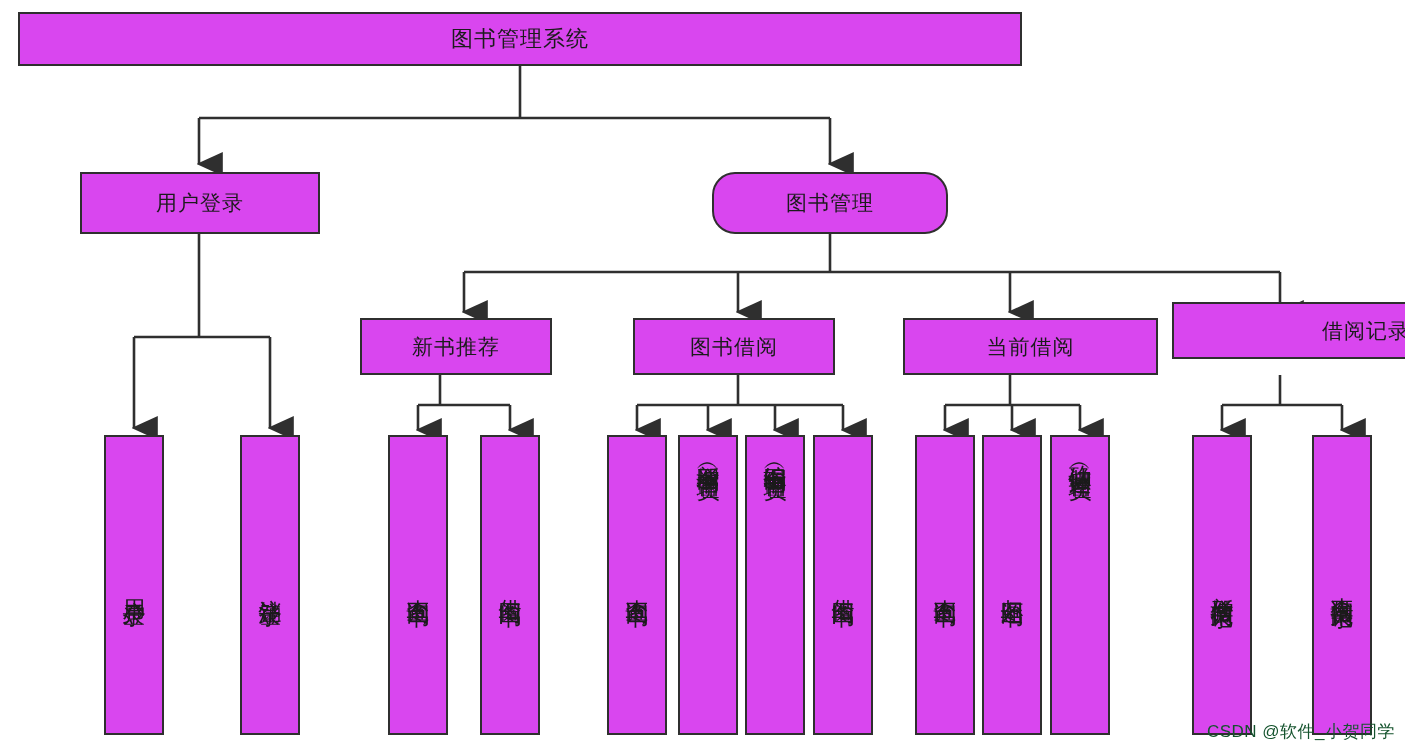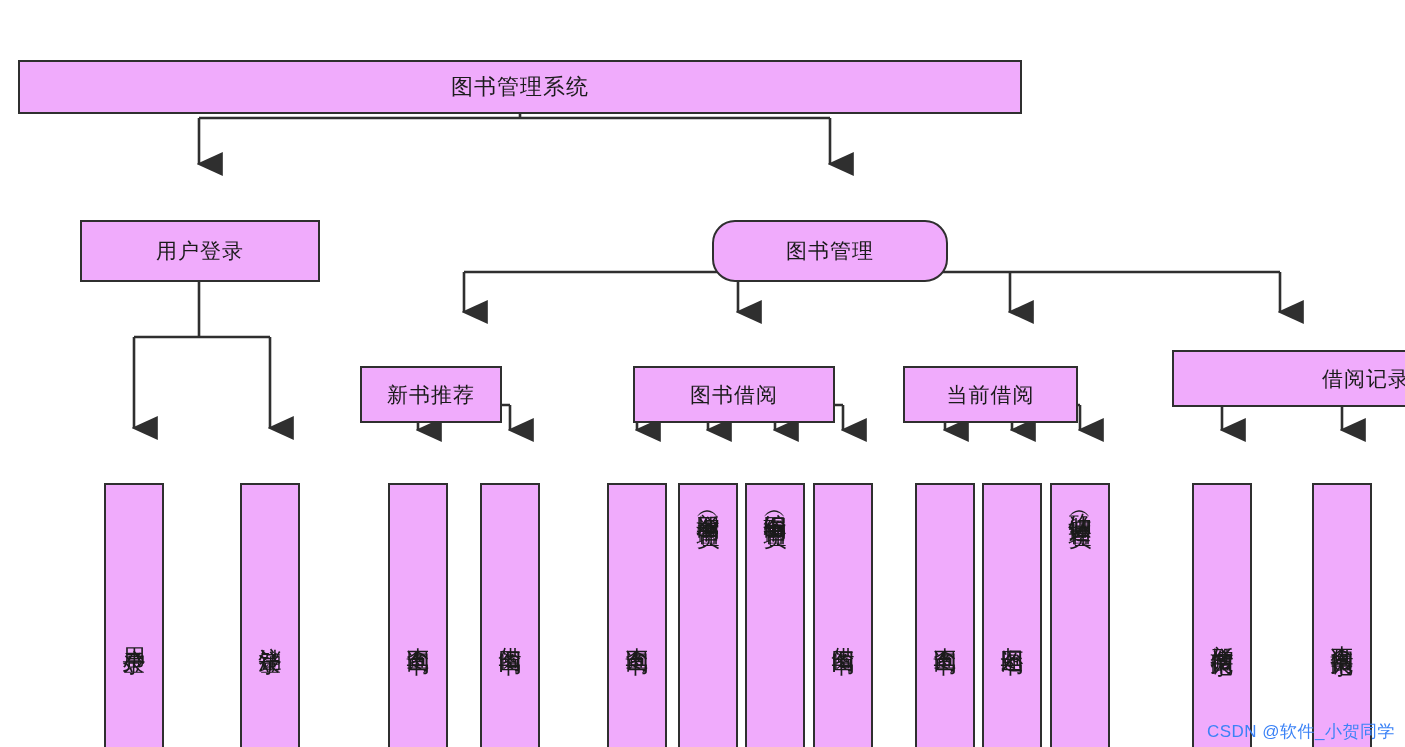--- a/index.html
+++ b/index.html
@@ -14,26 +14,25 @@
     position: relative;
     width: 1405px;
     height: 747px;
     background: #ffffff;
     overflow: hidden;
   }
   .node {
     position: absolute;
     box-sizing: border-box;
     border: 2px solid #2f2f2f;
-    background: #f0abfc;
+    background: #d946ef;
     display: flex;
     align-items: center;
     justify-content: center;
     color: #1b1b1b;
-    margin-top: 48px;
   }
   
   .node.h {
     font-size: 21px;
     letter-spacing: 1px;
   }
   .node.root {
     font-size: 22px;
   }
   
@@ -69,21 +68,21 @@
     fill: none;
   }
   .arrowhead {
     fill: #2f2f2f;
   }
   .watermark {
     position: absolute;
     right: 10px;
     bottom: 4px;
     font-size: 17px;
-    color: #3b82f6;
+    color: #14532d;
     white-space: nowrap;
     letter-spacing: 0.5px;
   }
 </style>
 </head>
 <body>
 
 <div id="canvas">
 
   <svg id="wires" viewBox="0 0 1405 747">
@@ -141,27 +140,27 @@
     <span>图书管理系统</span>
   </div>
 
   <div class="node h" style="left:80px; top:172px; width:240px; height:62px;">
     <span>用户登录</span>
   </div>
   <div class="node h" style="left:712px; top:172px; width:236px; height:62px;border-radius:23px;">
     <span>图书管理</span>
   </div>
 
-  <div class="node h" style="left:360px; top:318px; width:142px; height:57px;">
+  <div class="node h" style="left:360px; top:318px; width:192px; height:57px;">
     <span>新书推荐</span>
   </div>
   <div class="node h" style="left:633px; top:318px; width:202px; height:57px;">
     <span>图书借阅</span>
   </div>
-  <div class="node h" style="left:903px; top:318px; width:175px; height:57px;">
+  <div class="node h" style="left:903px; top:318px; width:255px; height:57px;">
     <span>当前借阅</span>
   </div>
   <div class="node h" style="left:1172px; top:302px; width:240px; height:57px;justify-content:flex-end;">
     <span>借阅记录</span>
   </div>
 
   <div class="node v mid" style="left:104px; top:435px; width:60px; height:300px;">
     <span class="vtext">用户登录</span>
   </div>
   <div class="node v mid" style="left:240px; top:435px; width:60px; height:300px;">

